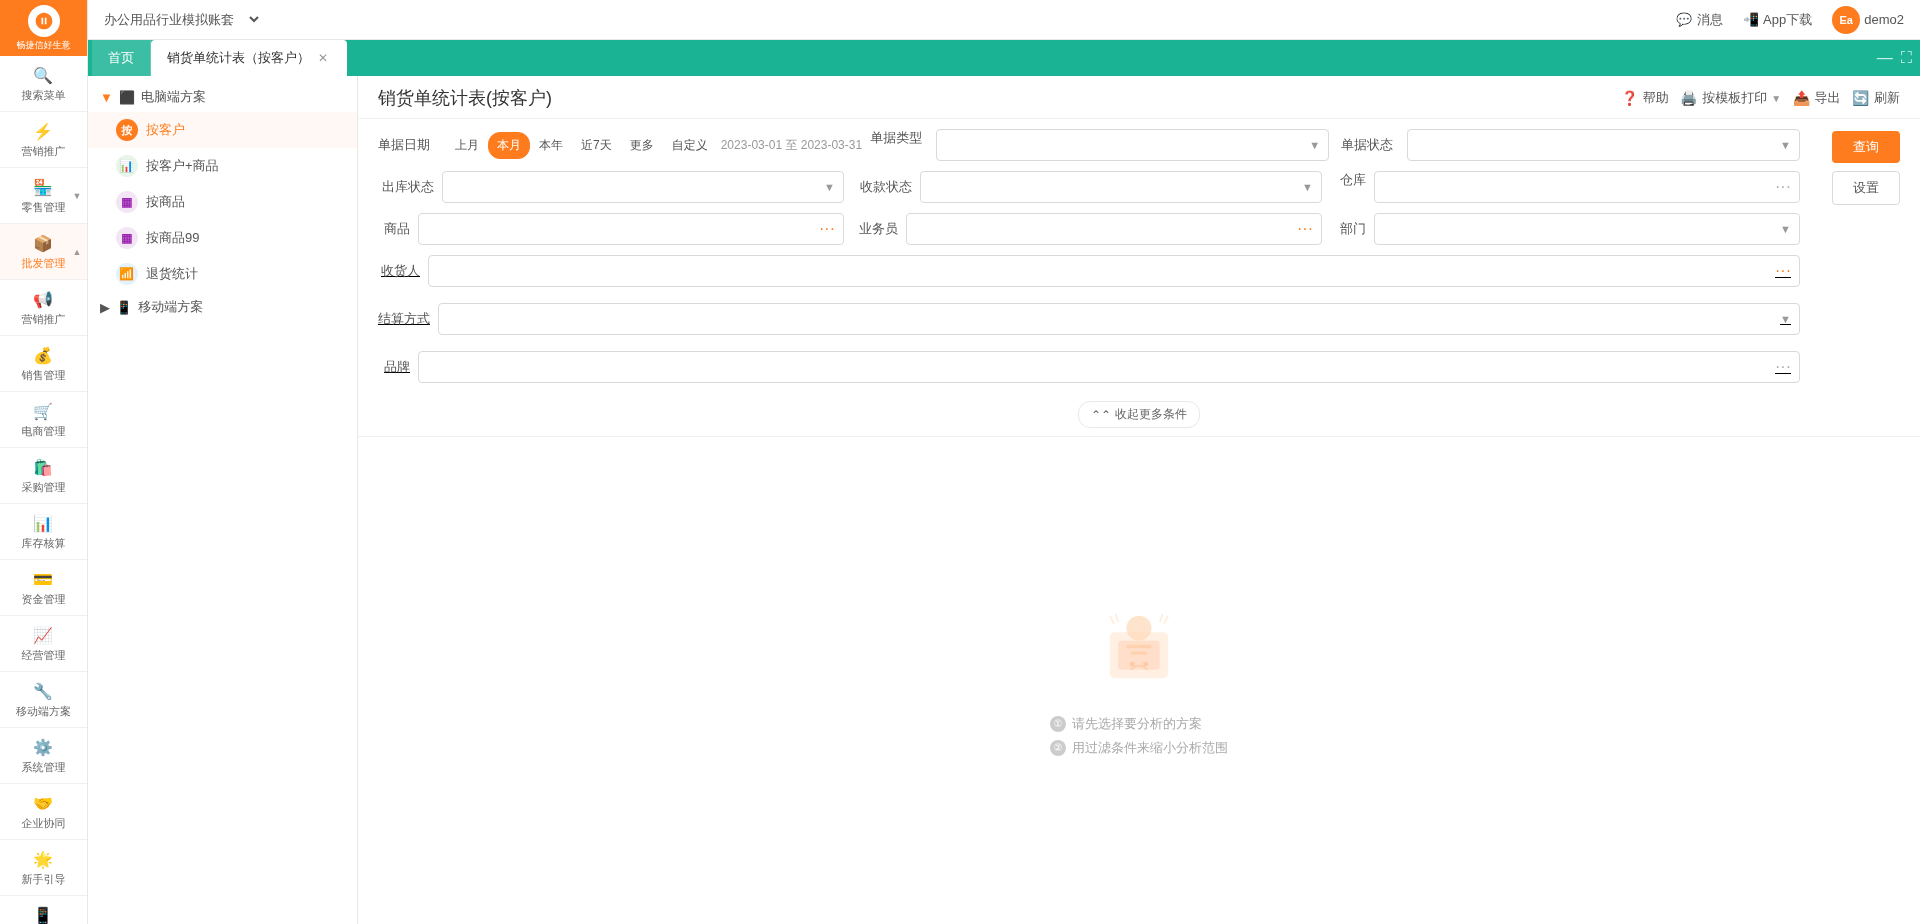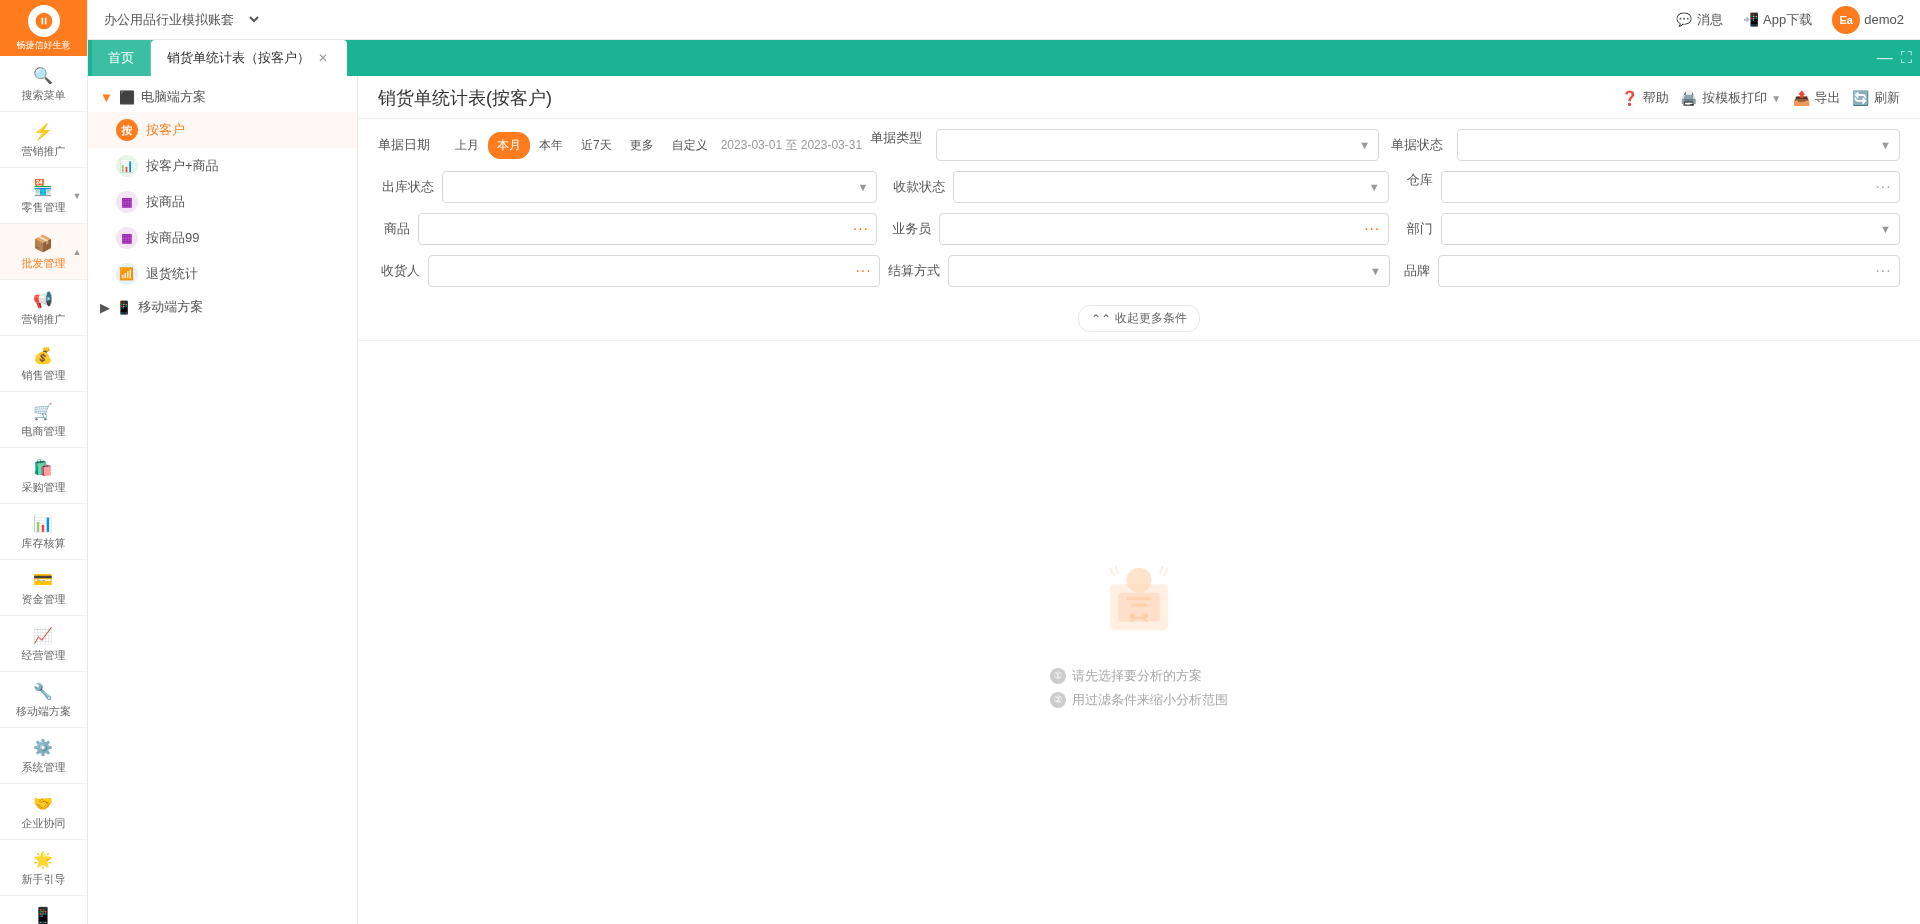--- a/index.html
+++ b/index.html
@@ -695,21 +695,21 @@
               </div>
             </div>
             <div style="display:flex; align-items:center;">
               <span style="color:#555; font-size:13px; min-width:40px; text-align:right; padding-right:8px;">部门</span>
               <div class="filter-input" style="flex:1; justify-content:flex-end;">
                 <span style="color:#999; font-size:11px;">▼</span>
               </div>
             </div>
           </div>
 
-          <div style="padding: 10px 20px 10px; display:grid; grid-template-columns:1fr 1fr 1fr; gap:8px;">
+          <div style="padding: 10px 20px 10px; display:grid; grid-template-columns:1fr; gap:16px;text-decoration:underline;">
             <div style="display:flex; align-items:center;">
               <span style="color:#555; font-size:13px; min-width:50px; text-align:right; padding-right:8px;">收货人</span>
               <div class="filter-input has-dots" style="flex:1;">
                 <span class="dots" style="color:#ff7c1e; font-size:16px; margin-left:auto;">···</span>
               </div>
             </div>
             <div style="display:flex; align-items:center;">
               <span style="color:#555; font-size:13px; min-width:60px; text-align:right; padding-right:8px;">结算方式</span>
               <div class="filter-input" style="flex:1; justify-content:flex-end;">
                 <span style="color:#999; font-size:11px;">▼</span>
@@ -718,20 +718,24 @@
             <div style="display:flex; align-items:center;">
               <span style="color:#555; font-size:13px; min-width:40px; text-align:right; padding-right:8px;">品牌</span>
               <div class="filter-input has-dots" style="flex:1;">
                 <span class="dots" style="color:#aaa; font-size:16px; margin-left:auto;">···</span>
               </div>
             </div>
           </div>
 
         </div>
 
+        <div class="filter-side-buttons">
+          <button class="btn-query">查询</button>
+          <button class="btn-settings">设置</button>
+        </div>
       </div>
 
       <div class="collapse-bar">
         <div class="collapse-btn">
           <span>⌃⌃</span>
           <span>收起更多条件</span>
         </div>
       </div>
 
       <div class="empty-state">

